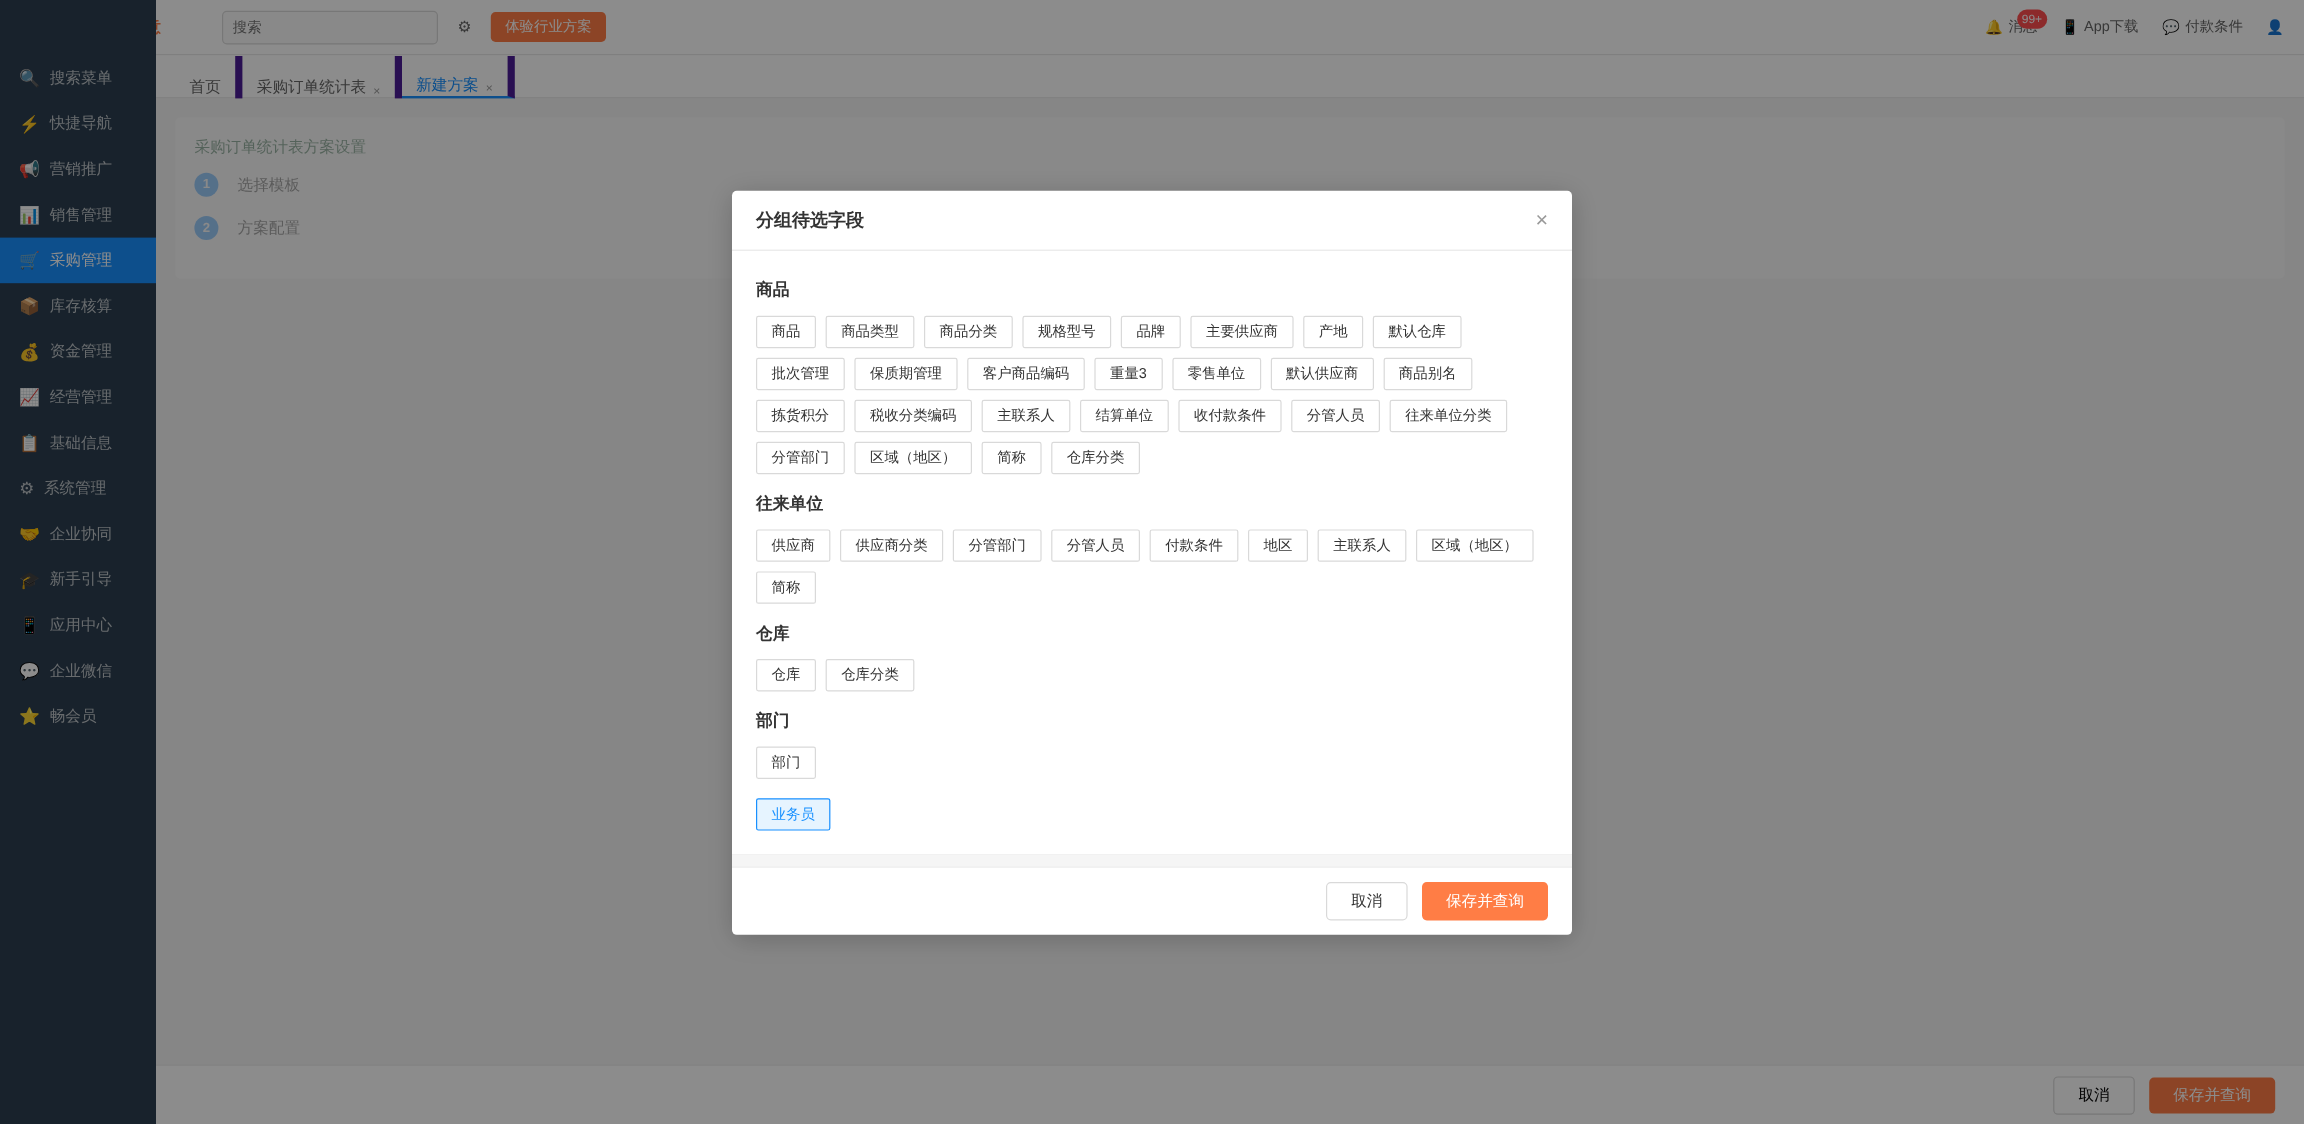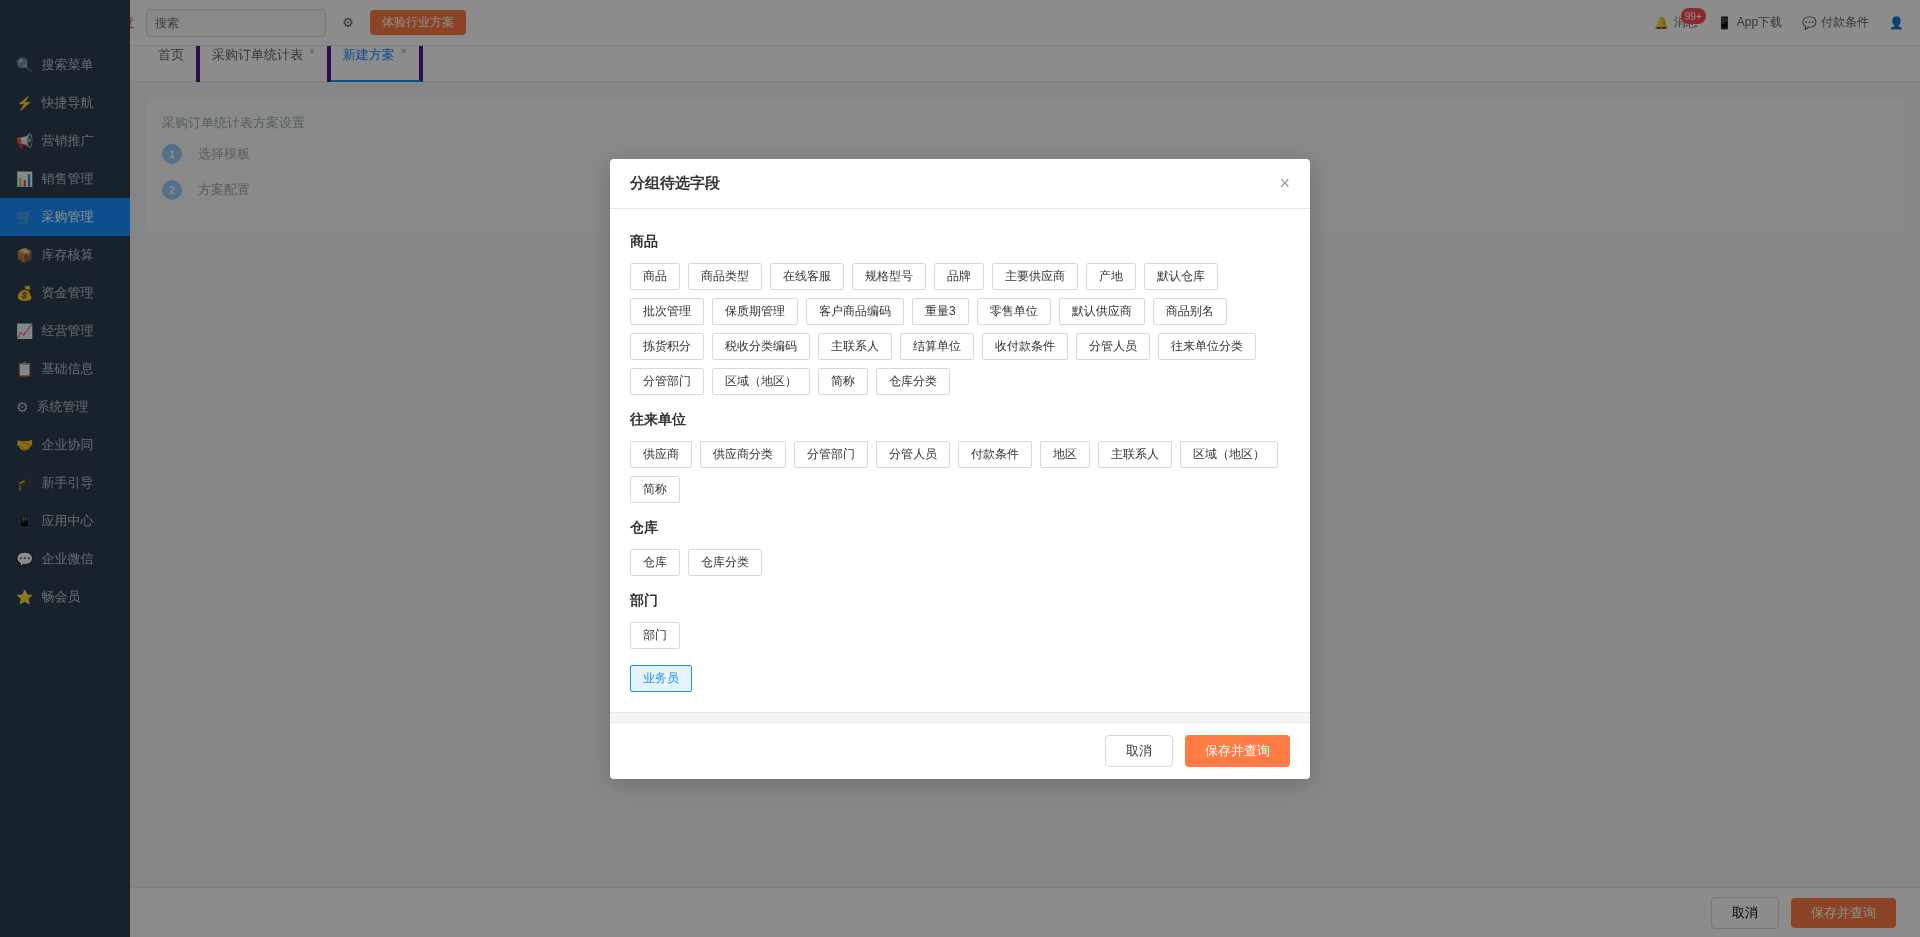--- a/index.html
+++ b/index.html
@@ -9,20 +9,21 @@
     .top-header {
       height: 46px;
       background: #fff;
       display: flex;
       align-items: center;
       padding: 0 16px;
       border-bottom: 1px solid #e8e8e8;
       position: fixed;
       top: 0; left: 0; right: 0;
       z-index: 100;
+      gap: 39px;
     }
     .logo-area {
       display: flex;
       align-items: center;
       width: 130px;
       gap: 8px;
     }
     .logo-icon {
       width: 32px; height: 32px;
       background: #ff7d45;
@@ -84,25 +85,25 @@
       display: flex;
       align-items: center;
       padding: 0 16px;
       position: fixed;
       top: 46px; left: 130px; right: 0;
       z-index: 99;
     }
     .tab-item {
       height: 36px;
       padding: 0 12px;
-      display: flex; align-items: flex-start; gap: 6px;
+      display: flex; align-items: flex-end; gap: 6px;
       font-size: 13px;
       cursor: pointer;
       color: #666;
-      border-right: 4px solid #4c1d95;
+      border-right: 6px solid #4c1d95;
     }
     .tab-item.active {
       color: #1890ff;
       border-bottom: 2px solid #1890ff;
     }
     .tab-close {
       font-size: 10px; color: #999;
       cursor: pointer;
     }
 
@@ -420,21 +421,21 @@
       <span class="modal-title">分组待选字段</span>
       <span class="modal-close">×</span>
     </div>
 
     <div class="modal-body">
 
       <div class="section-title">商品</div>
       <div class="field-grid">
         <div class="field-tag">商品</div>
         <div class="field-tag">商品类型</div>
-        <div class="field-tag">在线客服</div>
+        <div class="field-tag">商品分类</div>
         <div class="field-tag">规格型号</div>
         <div class="field-tag">品牌</div>
         <div class="field-tag">主要供应商</div>
         <div class="field-tag">产地</div>
         <div class="field-tag">默认仓库</div>
         <div class="field-tag">批次管理</div>
         <div class="field-tag">保质期管理</div>
         <div class="field-tag">客户商品编码</div>
         <div class="field-tag">重量3</div>
         <div class="field-tag">零售单位</div>

